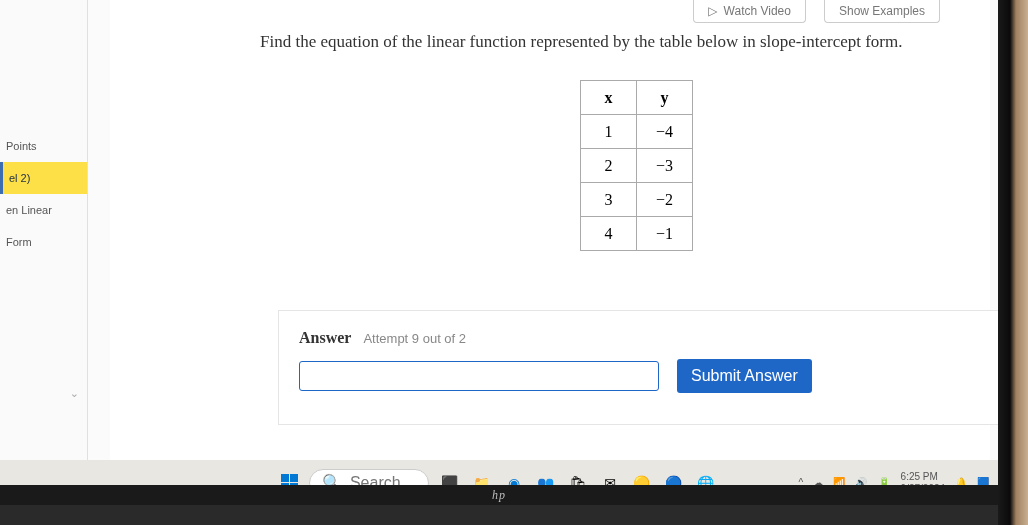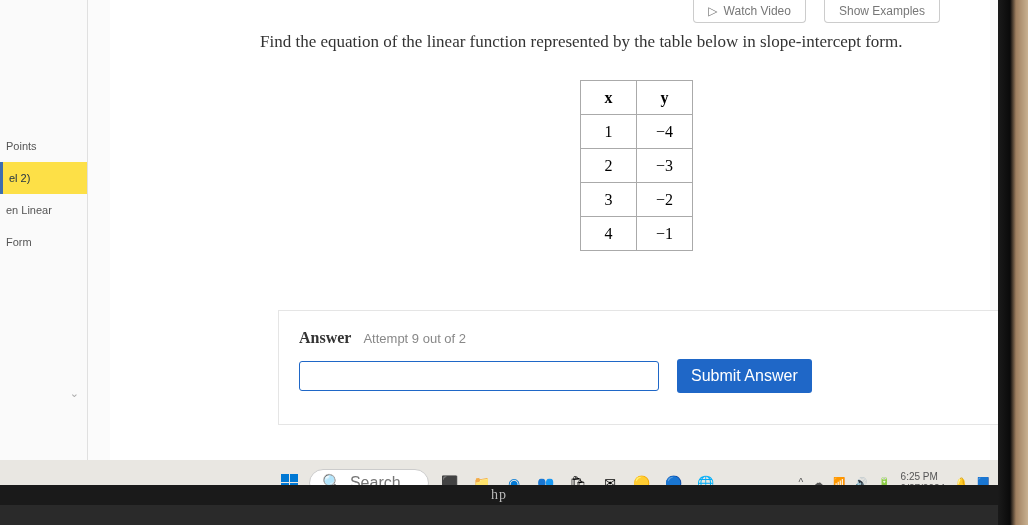--- a/index.html
+++ b/index.html
@@ -117,21 +117,21 @@
 .clock { text-align:left; line-height:1.2; }
 .monitor-edge {
   position:absolute; right:0; top:0; width:30px; height:525px;
   background:linear-gradient(90deg,#1a1a1a 0%,#0a0a0a 40%,#a08060 60%,#c8b090 100%);
 }
 .bezel-bottom {
   position:absolute; left:0; bottom:0; width:998px; height:20px;
   background:#1a1a1a;
   display:flex; align-items:center; justify-content:center;
 }
-.hp-logo { color:#bbb; font-size:14px; letter-spacing:1px; }
+.hp-logo { color:#bbb; font-size:12px; font-style:italic; letter-spacing:1px; }
 </style>
 </head>
 <body>
 
 <div class="screen">
 
   <div class="sidebar">
     <div class="spacer-up"></div>
     <div class="item">Points</div>
     <div class="item active">el 2)</div>

